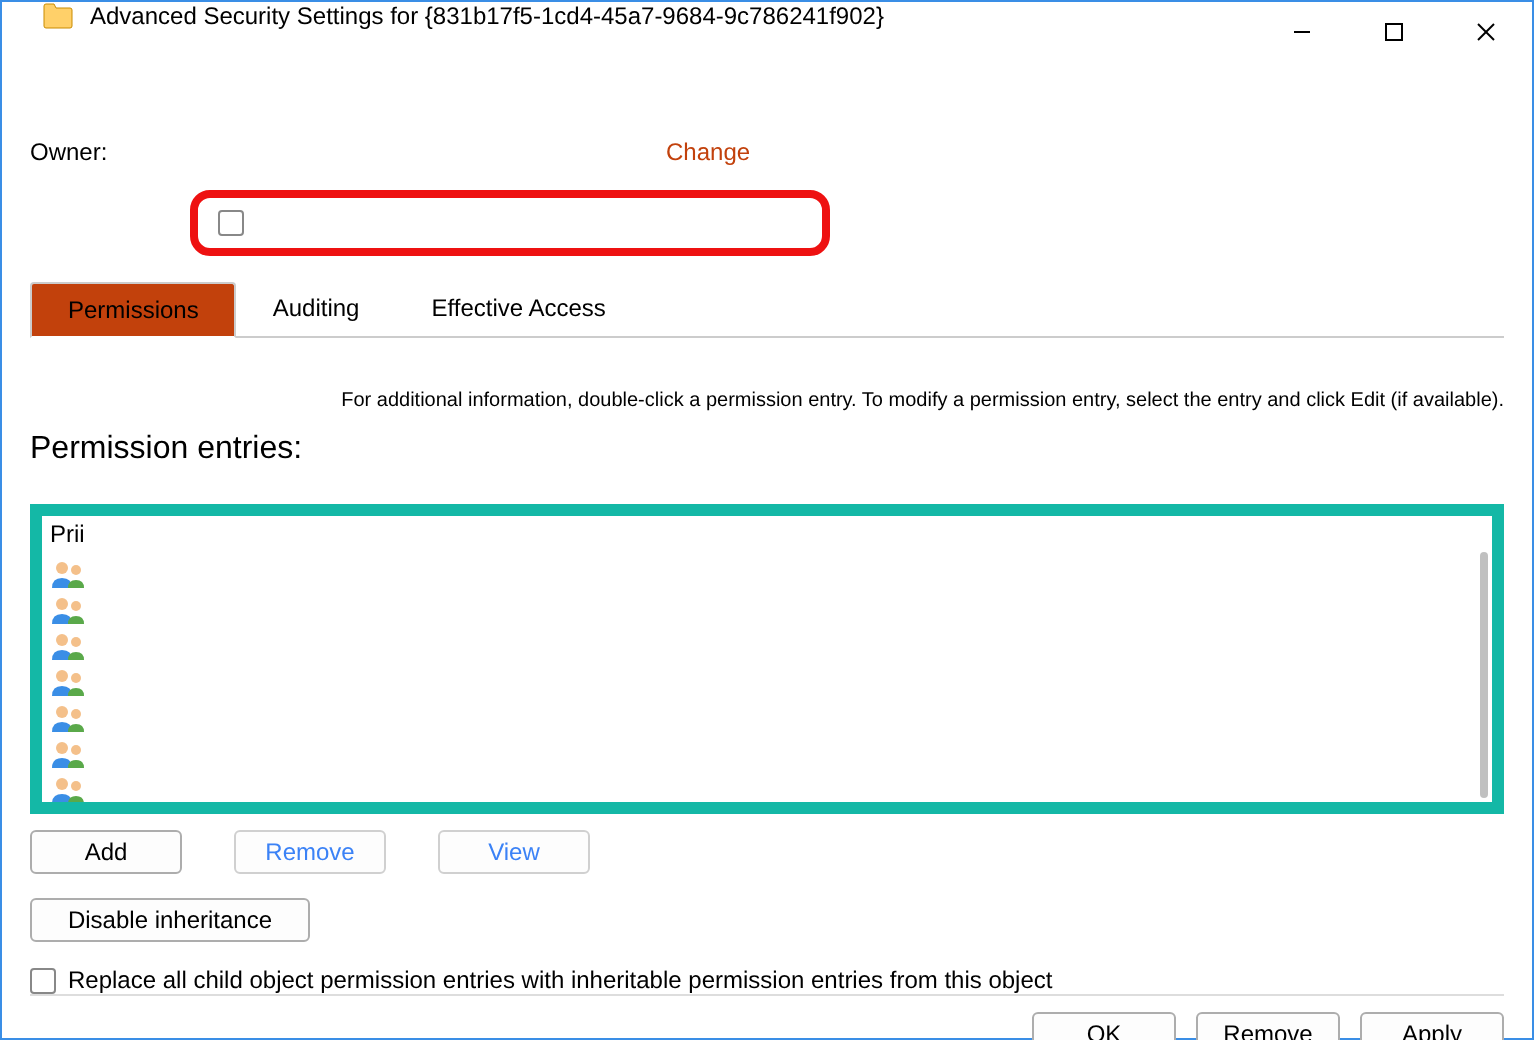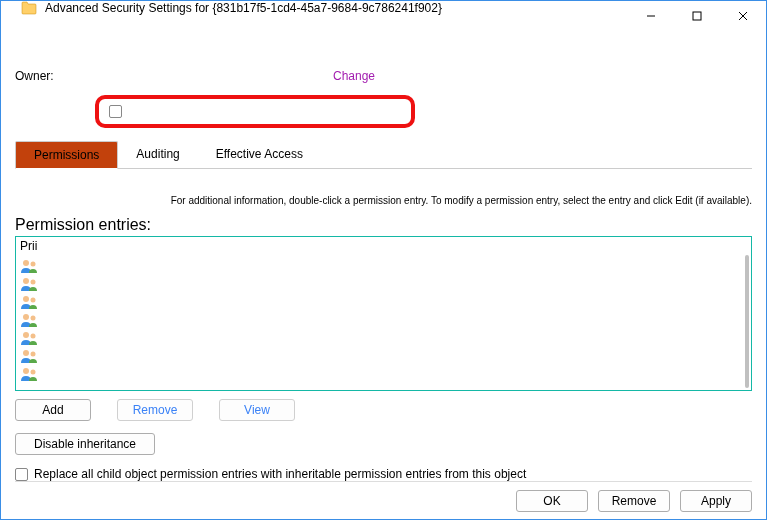--- a/index.html
+++ b/index.html
@@ -7,30 +7,30 @@
     .window { width: 767px; height: 520px; border: 1px solid #3a8ee6; display: flex; flex-direction: column; }
     .titlebar { background: #fff; height: 30px; display: flex; padding-left: 20px; }
     .titlebar .folder-icon { width: 16px; height: 14px; margin-right: 8px; }
     .titlebar .title-text { font-size: 12px; color: #000; flex: 1; }
     .titlebar .controls { display: flex; }
     .titlebar .ctl { width: 46px; height: 30px; display: flex; align-items: center; justify-content: center; color: #000; }
     .titlebar .ctl svg { width: 10px; height: 10px; }
     .content { flex: 1; padding: 12px 14px 6px 14px; display: flex; flex-direction: column; }
     .owner-row { display: flex; height: 22px; position: relative; margin-top: 26px; }
     .owner-label { font-size: 12px; width: 320px; }
-    .change-link { color: #a21caf; font-size: 12px; text-decoration: none; position: absolute; left: 318px; }
+    .change-link { color: #c2410c; font-size: 12px; text-decoration: none; position: absolute; left: 318px; }
     .highlight-box { border: 4px solid #e11; border-radius: 10px; padding: 6px 10px; margin-top: 4px; margin-left: 80px; width: 320px; display: flex; align-items: center; }
     .chk { width: 13px; height: 13px; border: 1px solid #888; border-radius: 2px; margin-right: 6px; background: #fff; }
     .chk-label { font-size: 12px; }
     .tabs { display: flex; margin-top: 12px; border-bottom: 1px solid #ccc; padding-left: 0; }
     .tab { font-size: 12px; padding: 6px 18px; cursor: pointer; position: relative; top: 1px; }
     .tab.active { border: 1px solid #ccc; border-bottom: 1px solid #fff; background: #c2410c; border-radius: 2px 2px 0 0; }
     .info-text { font-size: 10px; margin-top: 26px; text-align: right; }
     .entries-label { font-size: 16px; margin-top: 10px; }
-    .listbox { border: 1px solid #14b8a6; height: 155px; margin-top: 2px; position: relative; overflow: hidden; }
+    .listbox { border: 6px solid #14b8a6; height: 155px; margin-top: 18px; position: relative; overflow: hidden; }
     .list-header { font-size: 12px; padding: 2px 4px; }
     .list-rows { padding: 2px 4px; }
     .list-row { height: 18px; display: flex; align-items: center; }
     .person-icon { width: 20px; height: 16px; }
     .scrollbar { position: absolute; right: 2px; top: 18px; bottom: 2px; width: 4px; background: #c0c0c0; border-radius: 2px; }
     .btn-row { display: flex; gap: 26px; margin-top: 8px; }
     .btn { font-size: 12px; border: 1px solid #adadad; background: #fdfdfd; border-radius: 3px; padding: 3px 0; min-width: 76px; text-align: center; cursor: pointer; }
     .btn.disabled { color: #3b82f6; border-color: #d0d0d0; }
     .btn.wide { min-width: 140px; padding-left: 10px; padding-right: 10px; width: auto; text-align: center; }
     .replace-all-row { display: flex; align-items: center; margin-top: 12px; }

